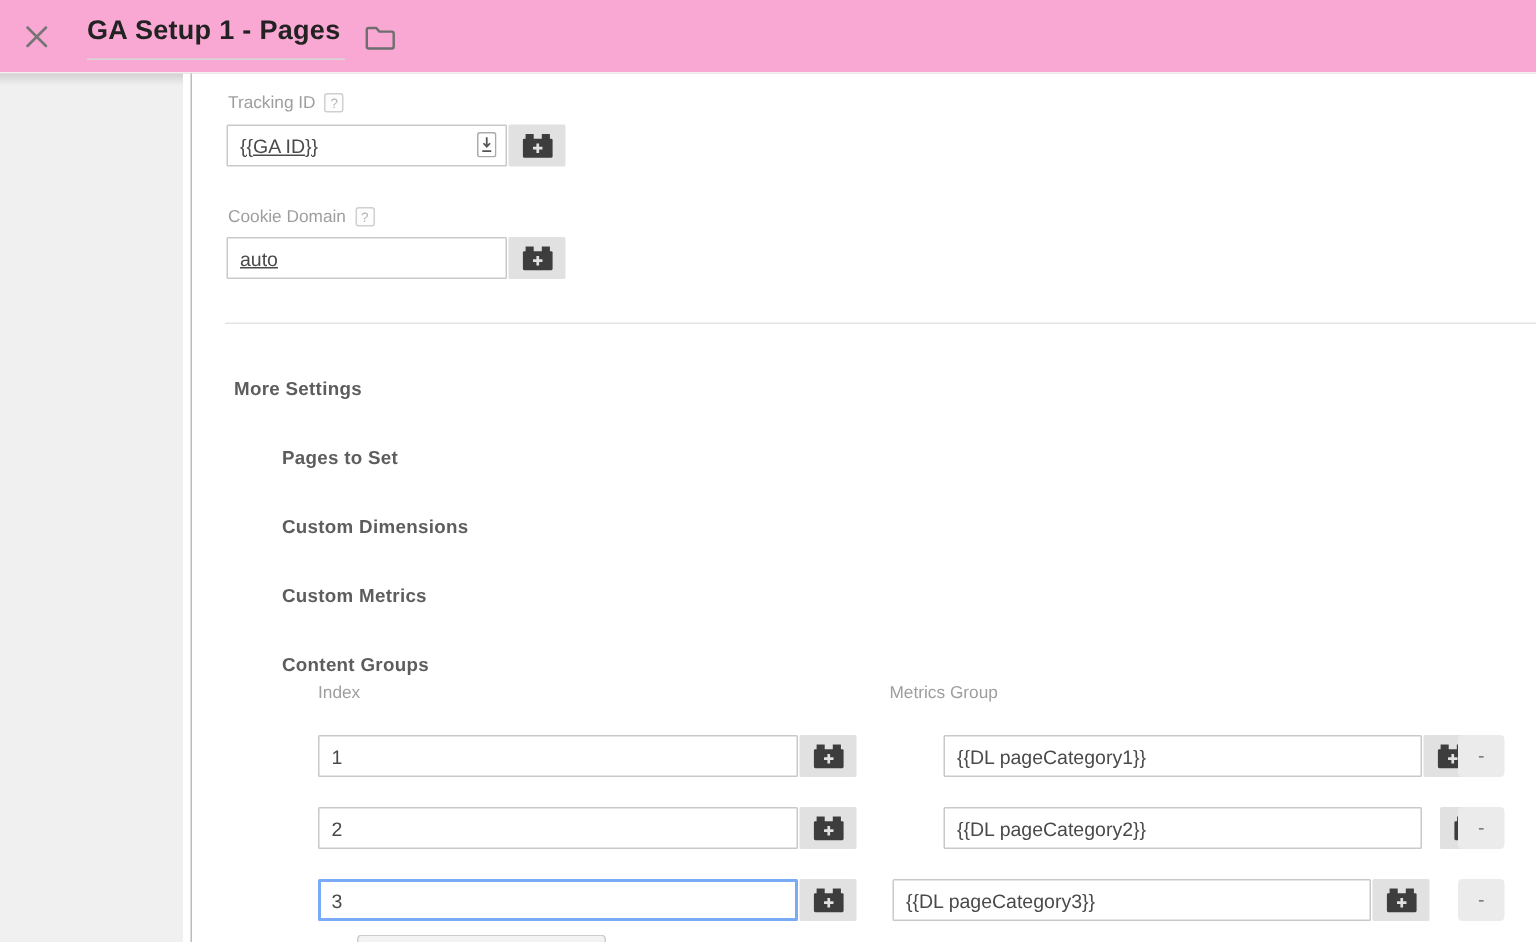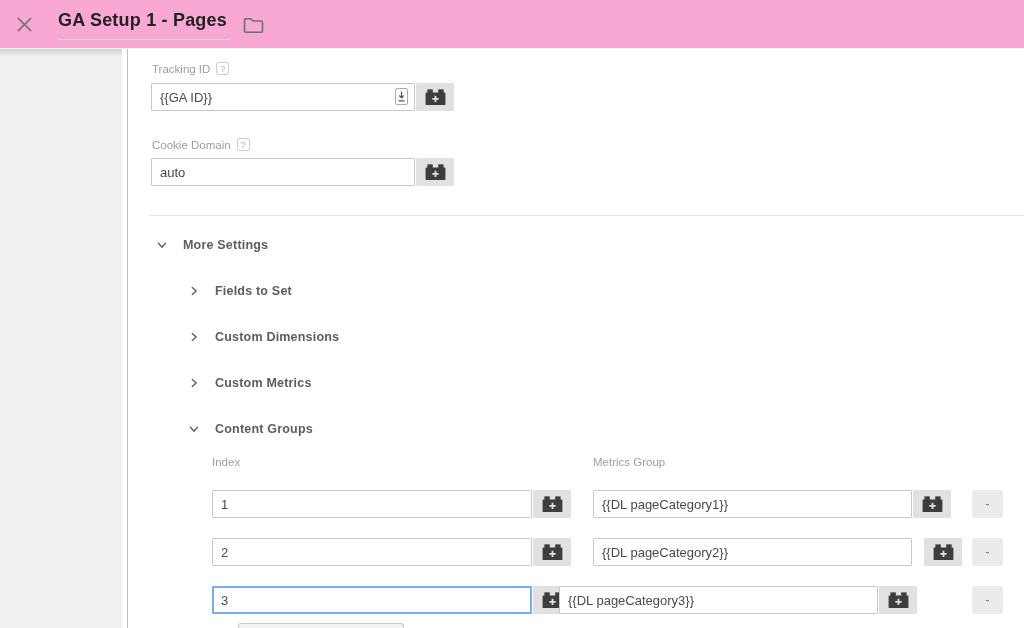--- a/index.html
+++ b/index.html
@@ -19,30 +19,30 @@
   .sidebar-shadow{position:absolute;left:0;top:0;width:100%;height:8px;background:linear-gradient(to bottom,rgba(0,0,0,.13),rgba(0,0,0,0));}
   .panel-edge{position:absolute;left:127px;top:49px;width:1px;height:579px;background:#bcbcbc;}
   
   .field-label{position:absolute;display:flex;align-items:flex-end;gap:6px;font-size:11.5px;color:#9e9e9e;}
   .help-badge{width:13px;height:13px;border:1px solid #d0d0d0;border-radius:2px;background:#fdfdfd;
     display:flex;align-items:center;justify-content:center;font-size:9px;color:#b3b3b3;box-sizing:border-box;cursor:default;}
   .input-group{position:absolute;display:flex;align-items:stretch;}
   .gtm-input{box-sizing:border-box;height:28px;border:1px solid #c9c9c9;border-radius:1px;background:#fff;
     font-family:"Liberation Sans",sans-serif;font-size:13px;color:#4a4a4a;padding:0 8px;outline:none;}
   .gtm-input.focused{border:2px solid #7baaf7;padding:0 7px;}
-  .w-top{width:264px;}
+  .w-top{width:187px;text-decoration:underline;}
   .w-index{width:320px;}
-  .w-group{width:319px;}
+  .w-group{width:319px;margin-left:36px;}
   .brick-btn{width:38px;height:28px;margin-left:1px;background:#e1e1e1;border:none;border-radius:1px;
     display:flex;align-items:center;justify-content:center;cursor:pointer;padding:0;}
   .insert-ic{position:absolute;right:46px;top:5px;width:13px;height:17px;}
   
   .divider{position:absolute;left:150px;top:215px;width:874px;height:1px;background:#e3e3e3;}
   
-  .section-row{position:absolute;height:16px;display:flex;align-items:center;gap:15px;cursor:pointer;}
+  .section-row{position:absolute;height:16px;display:flex;align-items:center;gap:15px;cursor:pointer;flex-direction:column;}
   .section-label{font-size:12.5px;font-weight:700;color:#5d5d5d;letter-spacing:.2px;}
   .chev{display:block;}
   
   .col-header{position:absolute;font-size:11.5px;color:#9e9e9e;}
   .minus-btn{position:absolute;width:31px;height:28px;background:#ebebeb;border:none;border-radius:3px;
     color:#757575;font-size:13px;line-height:28px;text-align:center;cursor:pointer;padding:0;font-family:"Liberation Sans",sans-serif;}
   .add-row-partial{position:absolute;left:238px;top:623px;width:166px;height:12px;box-sizing:border-box;
     border:1px solid #cdcdcd;border-bottom:none;border-radius:3px 3px 0 0;background:#f3f3f3;cursor:pointer;}
 </style>
 </head>
@@ -116,21 +116,21 @@
     <svg class="chev" width="12" height="12" viewBox="0 0 14 14">
       <path d="M3 5 L7 9.5 L11 5" stroke="#5d5d5d" stroke-width="1.6" fill="none" stroke-linecap="round"></path>
     </svg>
     <span class="section-label">More Settings</span>
   </div>
 
   <div class="section-row" style="left:188px;top:283px;">
     <svg class="chev" width="12" height="12" viewBox="0 0 14 14">
       <path d="M5 3 L9.5 7 L5 11" stroke="#5d5d5d" stroke-width="1.6" fill="none" stroke-linecap="round"></path>
     </svg>
-    <span class="section-label">Fields to Set</span>
+    <span class="section-label">Pages to Set</span>
   </div>
 
   <div class="section-row" style="left:188px;top:329px;">
     <svg class="chev" width="12" height="12" viewBox="0 0 14 14">
       <path d="M5 3 L9.5 7 L5 11" stroke="#5d5d5d" stroke-width="1.6" fill="none" stroke-linecap="round"></path>
     </svg>
     <span class="section-label">Custom Dimensions</span>
   </div>
 
   <div class="section-row" style="left:188px;top:375px;">

